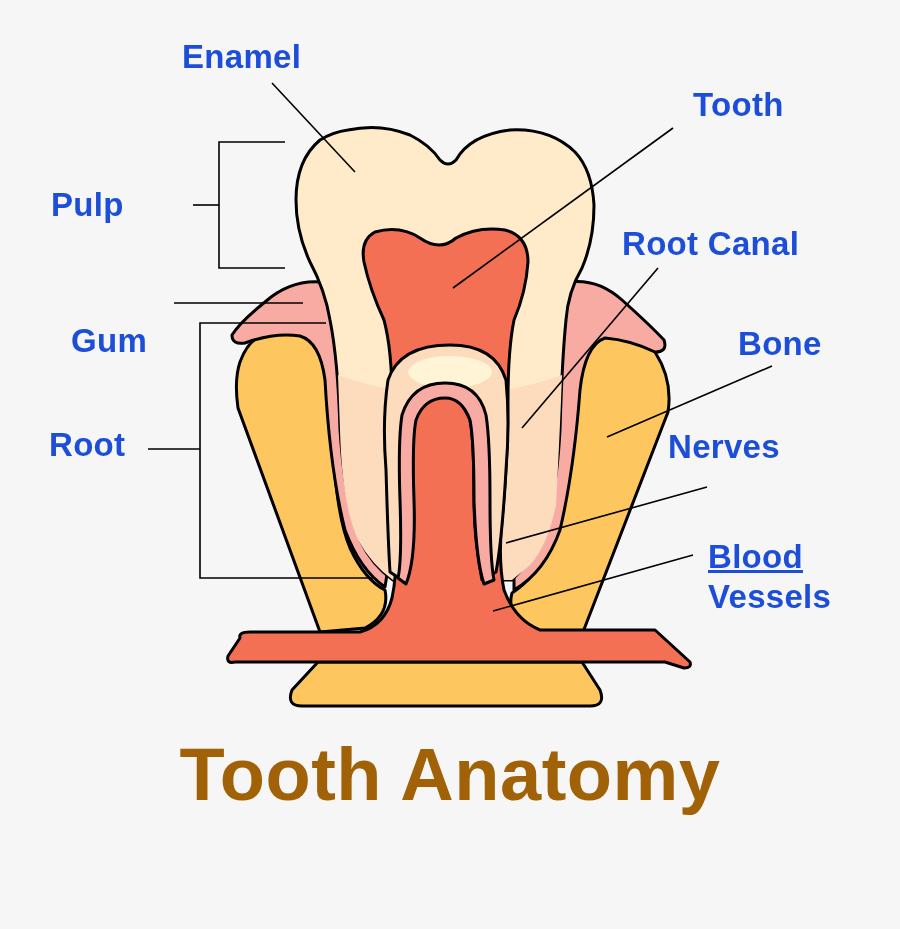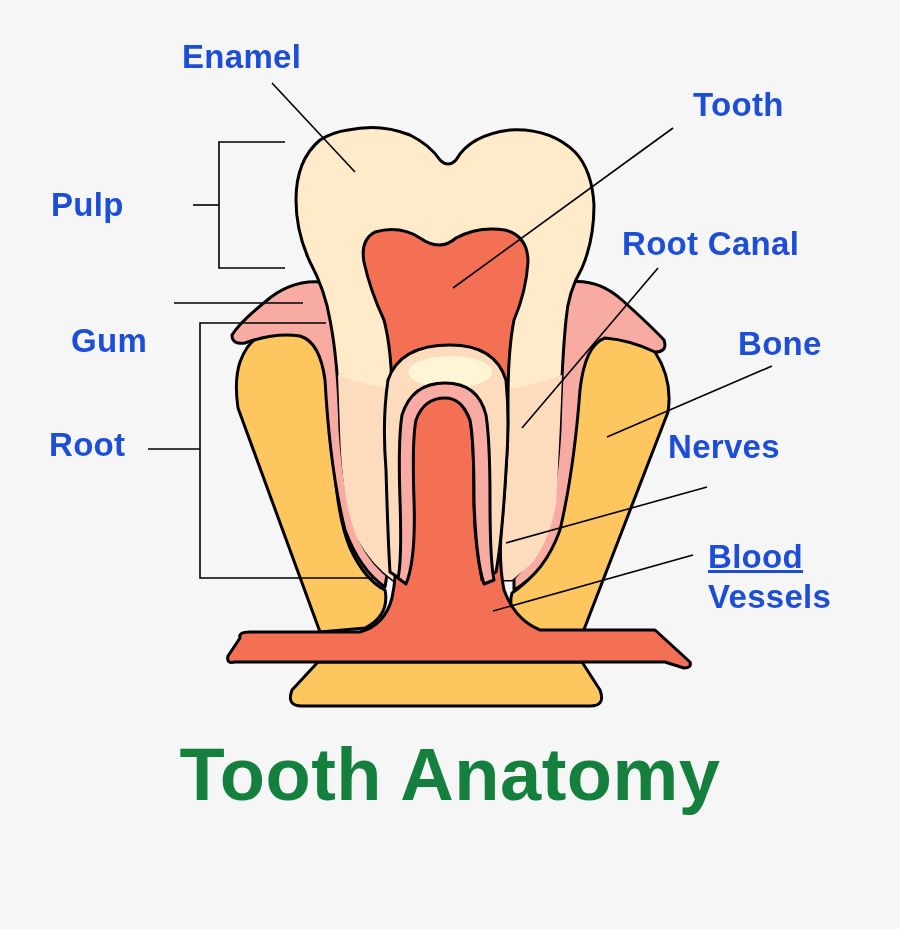--- a/index.html
+++ b/index.html
@@ -2,21 +2,21 @@
 <html><head>
 <meta charset="utf-8">
 <style>
   html, body { margin:0; padding:0; }
   body { width:900px; height:929px; background:#f6f6f6; position:relative; overflow:hidden;
          font-family:"Liberation Sans", "DejaVu Sans", sans-serif; }
   svg.diagram { position:absolute; left:0; top:0; width:900px; height:929px; }
   .lbl { position:absolute; font-family:"Liberation Sans", "DejaVu Sans", sans-serif; font-weight:bold;
          font-size:33px; color:#1d4ed8; line-height:1; white-space:nowrap; letter-spacing:0.3px; }
   .title { position:absolute; font-family:"Liberation Sans", "DejaVu Sans", sans-serif; font-weight:bold;
-           font-size:74px; color:#15803d; left:0; width:900px; text-align:center; top:738px; line-height:1; letter-spacing:0.5px; }
+           font-size:74px; color:#a16207; left:0; width:900px; text-align:center; top:738px; line-height:1; letter-spacing:0.5px; }
 </style>
 </head>
 <body>
 
 <svg class="diagram" viewBox="0 0 900 929" xmlns="http://www.w3.org/2000/svg">
   <g stroke="#000" stroke-width="3" stroke-linejoin="round" stroke-linecap="round">
 
     <path fill="#fec65f" d="M318,662 L292,690 Q286,706 302,706 L590,706 Q606,706 600,690 L582,662 Z"></path>
 
     <path fill="#fec65f" d="M262,336 Q300,322 320,345 Q330,370 332,420 Q334,510 350,548 Q365,580 385,590 Q390,615 365,628 L320,632 L238,408 Q234,380 240,362 Q248,340 262,336 Z"></path>

